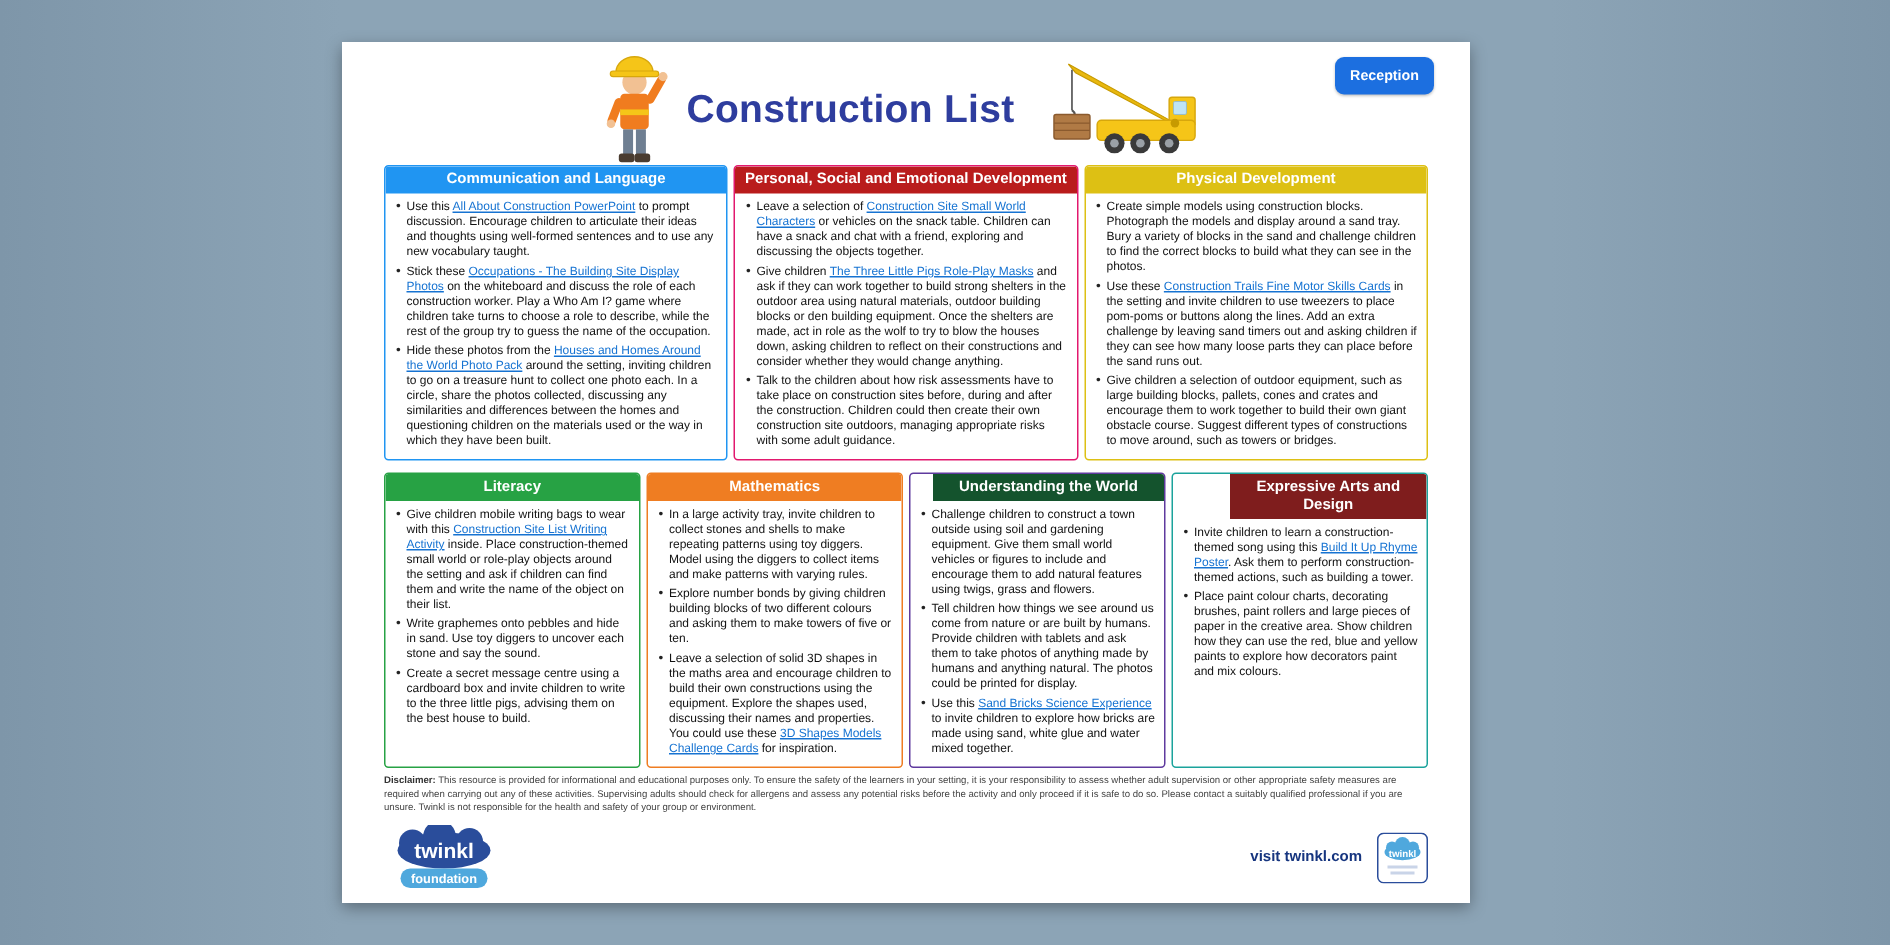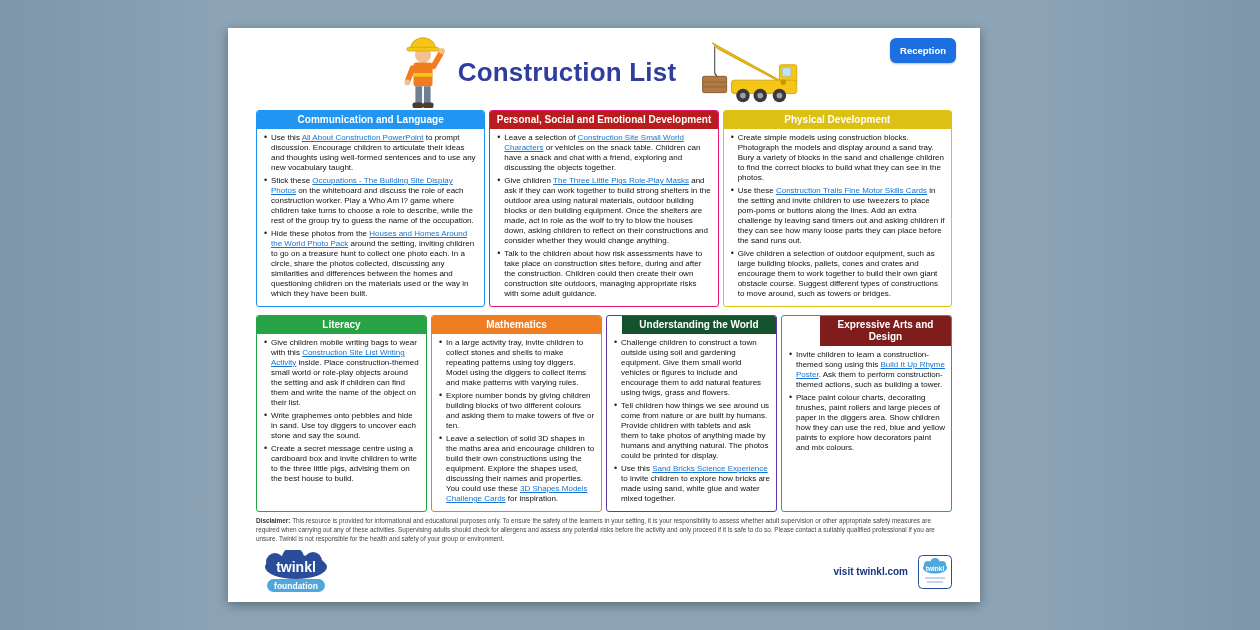--- a/index.html
+++ b/index.html
@@ -144,21 +144,21 @@
         <ul class="col-body">
           <li>Challenge children to construct a town outside using soil and gardening equipment. Give them small world vehicles or figures to include and encourage them to add natural features using twigs, grass and flowers.</li>
           <li>Tell children how things we see around us come from nature or are built by humans. Provide children with tablets and ask them to take photos of anything made by humans and anything natural. The photos could be printed for display.</li>
           <li>Use this <a class="rlink" href="#">Sand Bricks Science Experience</a> to invite children to explore how bricks are made using sand, white glue and water mixed together.</li>
         </ul>
       </div>
       <div class="col" style="border-color: rgb(27, 163, 156);">
         <div class="col-header" style="background: #7f1d1d; margin-left: 38px;">Expressive Arts and Design</div>
         <ul class="col-body">
           <li>Invite children to learn a construction-themed song using this <a class="rlink" href="#">Build It Up Rhyme Poster</a>. Ask them to perform construction-themed actions, such as building a tower.</li>
-          <li>Place paint colour charts, decorating brushes, paint rollers and large pieces of paper in the diggers area. Show children how they can use the red, blue and yellow paints to explore how decorators paint and mix colours.</li>
+          <li>Place paint colour charts, decorating brushes, paint rollers and large pieces of paper in the creative area. Show children how they can use the red, blue and yellow paints to explore how decorators paint and mix colours.</li>
         </ul>
       </div>
     </div>
 
   <p class="disclaimer"><strong>Disclaimer:</strong> <span>This resource is provided for informational and educational purposes only. To ensure the safety of the learners in your setting, it is your responsibility to assess whether adult supervision or other appropriate safety measures are required when carrying out any of these activities. Supervising adults should check for allergens and assess any potential risks before the activity and only proceed if it is safe to do so. Please contact a suitably qualified professional if you are unsure. Twinkl is not responsible for the health and safety of your group or environment.</span></p>
 
   <div class="footer">
     <svg width="80" height="44" viewBox="0 0 80 44">
       <g fill="#2a4d9b">
         <ellipse cx="40" cy="17" rx="31" ry="12"></ellipse>

